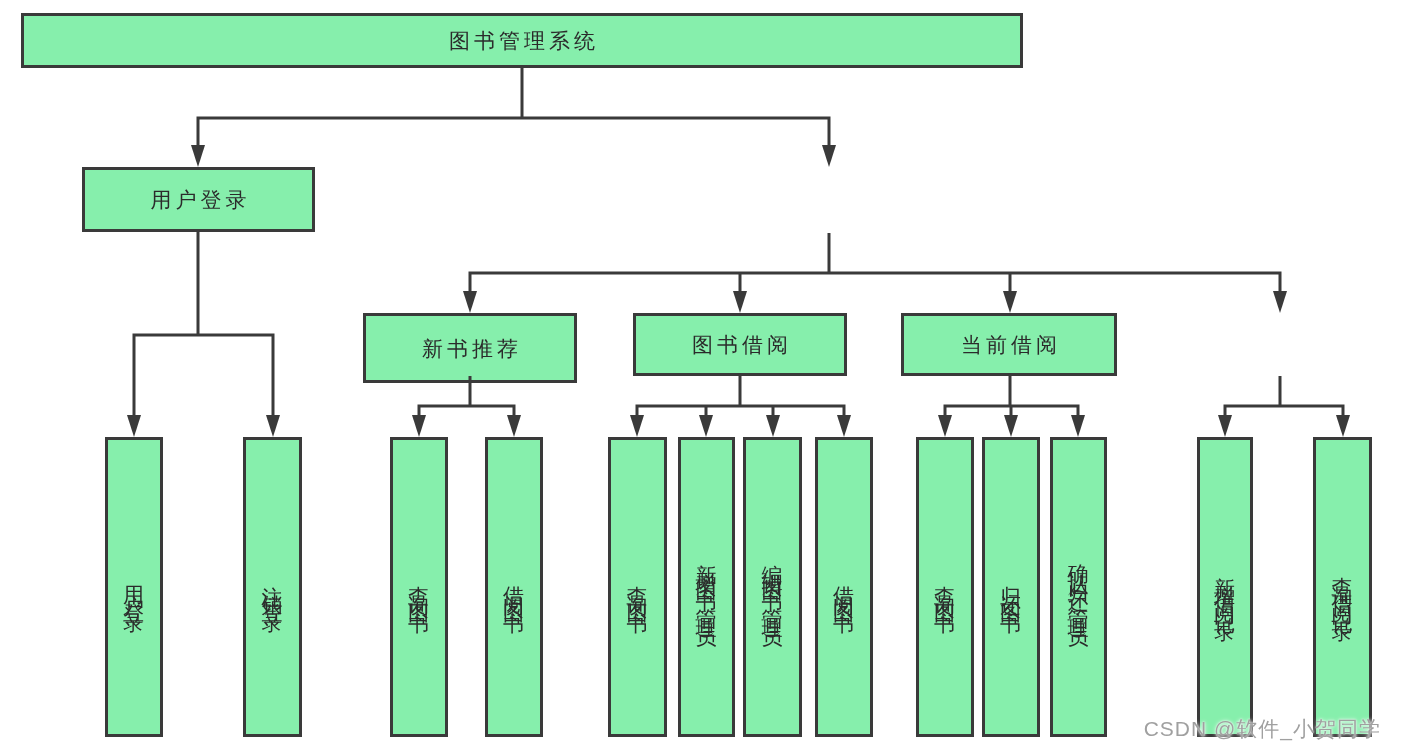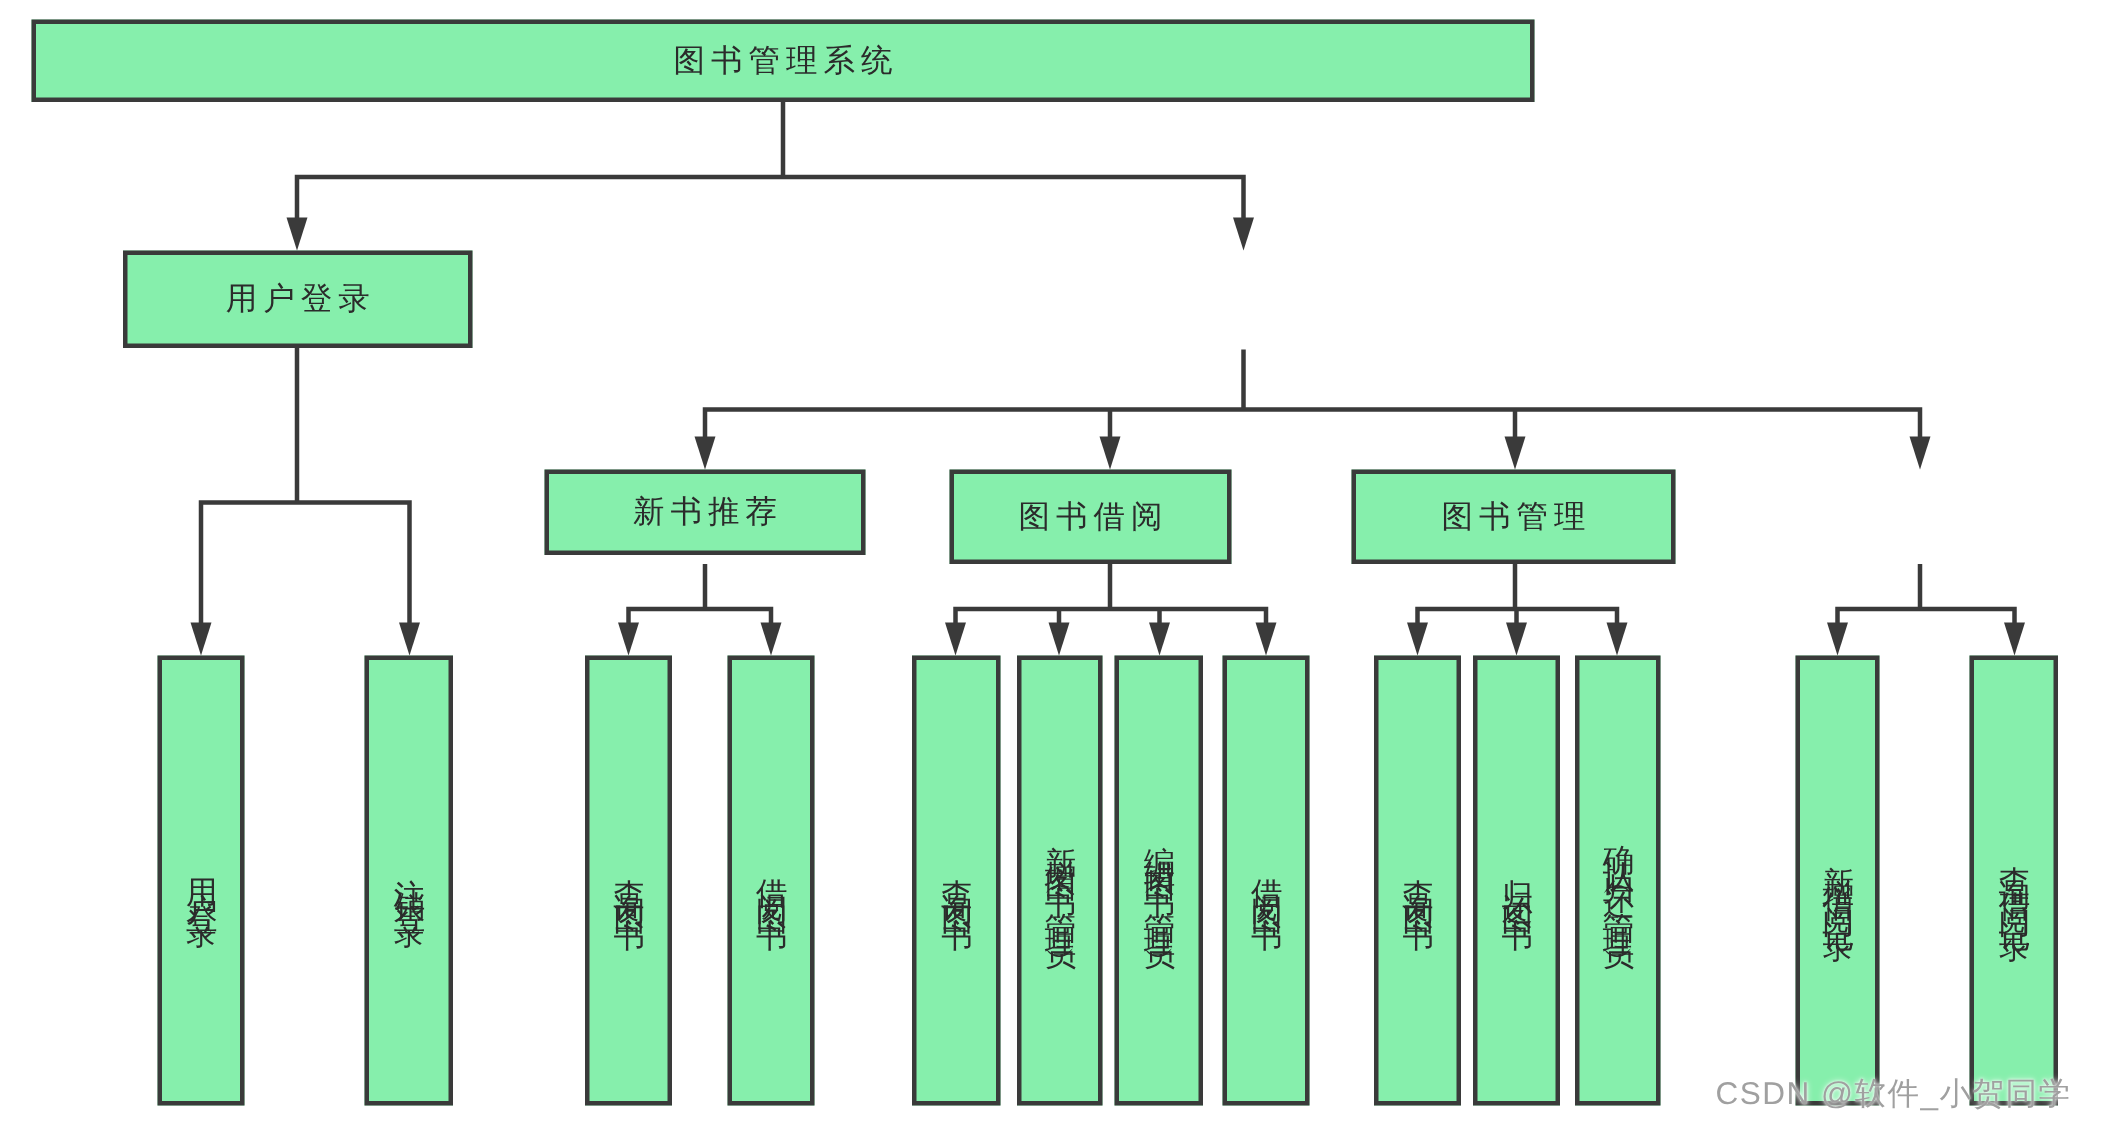--- a/index.html
+++ b/index.html
@@ -109,28 +109,28 @@
         <polygon points="1336,415 1350,415 1343,437" fill="#3a3a3a"></polygon>
       </g>
     </svg>
   <div class="nodes-layer">
       <div class="node h" style="left: 21px; top: 13px; width: 1002px; height: 55px;">
         <span class="label">图书管理系统</span>
       </div>
       <div class="node h" style="left: 82px; top: 167px; width: 233px; height: 65px;">
         <span class="label">用户登录</span>
       </div>
-      <div class="node h" style="left: 363px; top: 313px; width: 214px; height: 57px; justify-content: center;">
+      <div class="node h" style="left: 363px; top: 313px; width: 214px; height: 70px; justify-content: center;">
         <span class="label">新书推荐</span>
       </div>
-      <div class="node h" style="left: 633px; top: 313px; width: 188px; height: 63px;">
+      <div class="node h" style="left: 633px; top: 313px; width: 214px; height: 63px;">
         <span class="label">图书借阅</span>
       </div>
       <div class="node h" style="left: 901px; top: 313px; width: 216px; height: 63px;">
-        <span class="label">图书管理</span>
+        <span class="label">当前借阅</span>
       </div>
       <div class="node v" style="left: 105px; top: 437px; width: 58px; height: 300px;">
         <span class="label">用户登录</span>
       </div>
       <div class="node v" style="left: 243px; top: 437px; width: 59px; height: 300px;">
         <span class="label">注销登录</span>
       </div>
       <div class="node v" style="left: 390px; top: 437px; width: 58px; height: 300px;">
         <span class="label">查询图书</span>
       </div>

